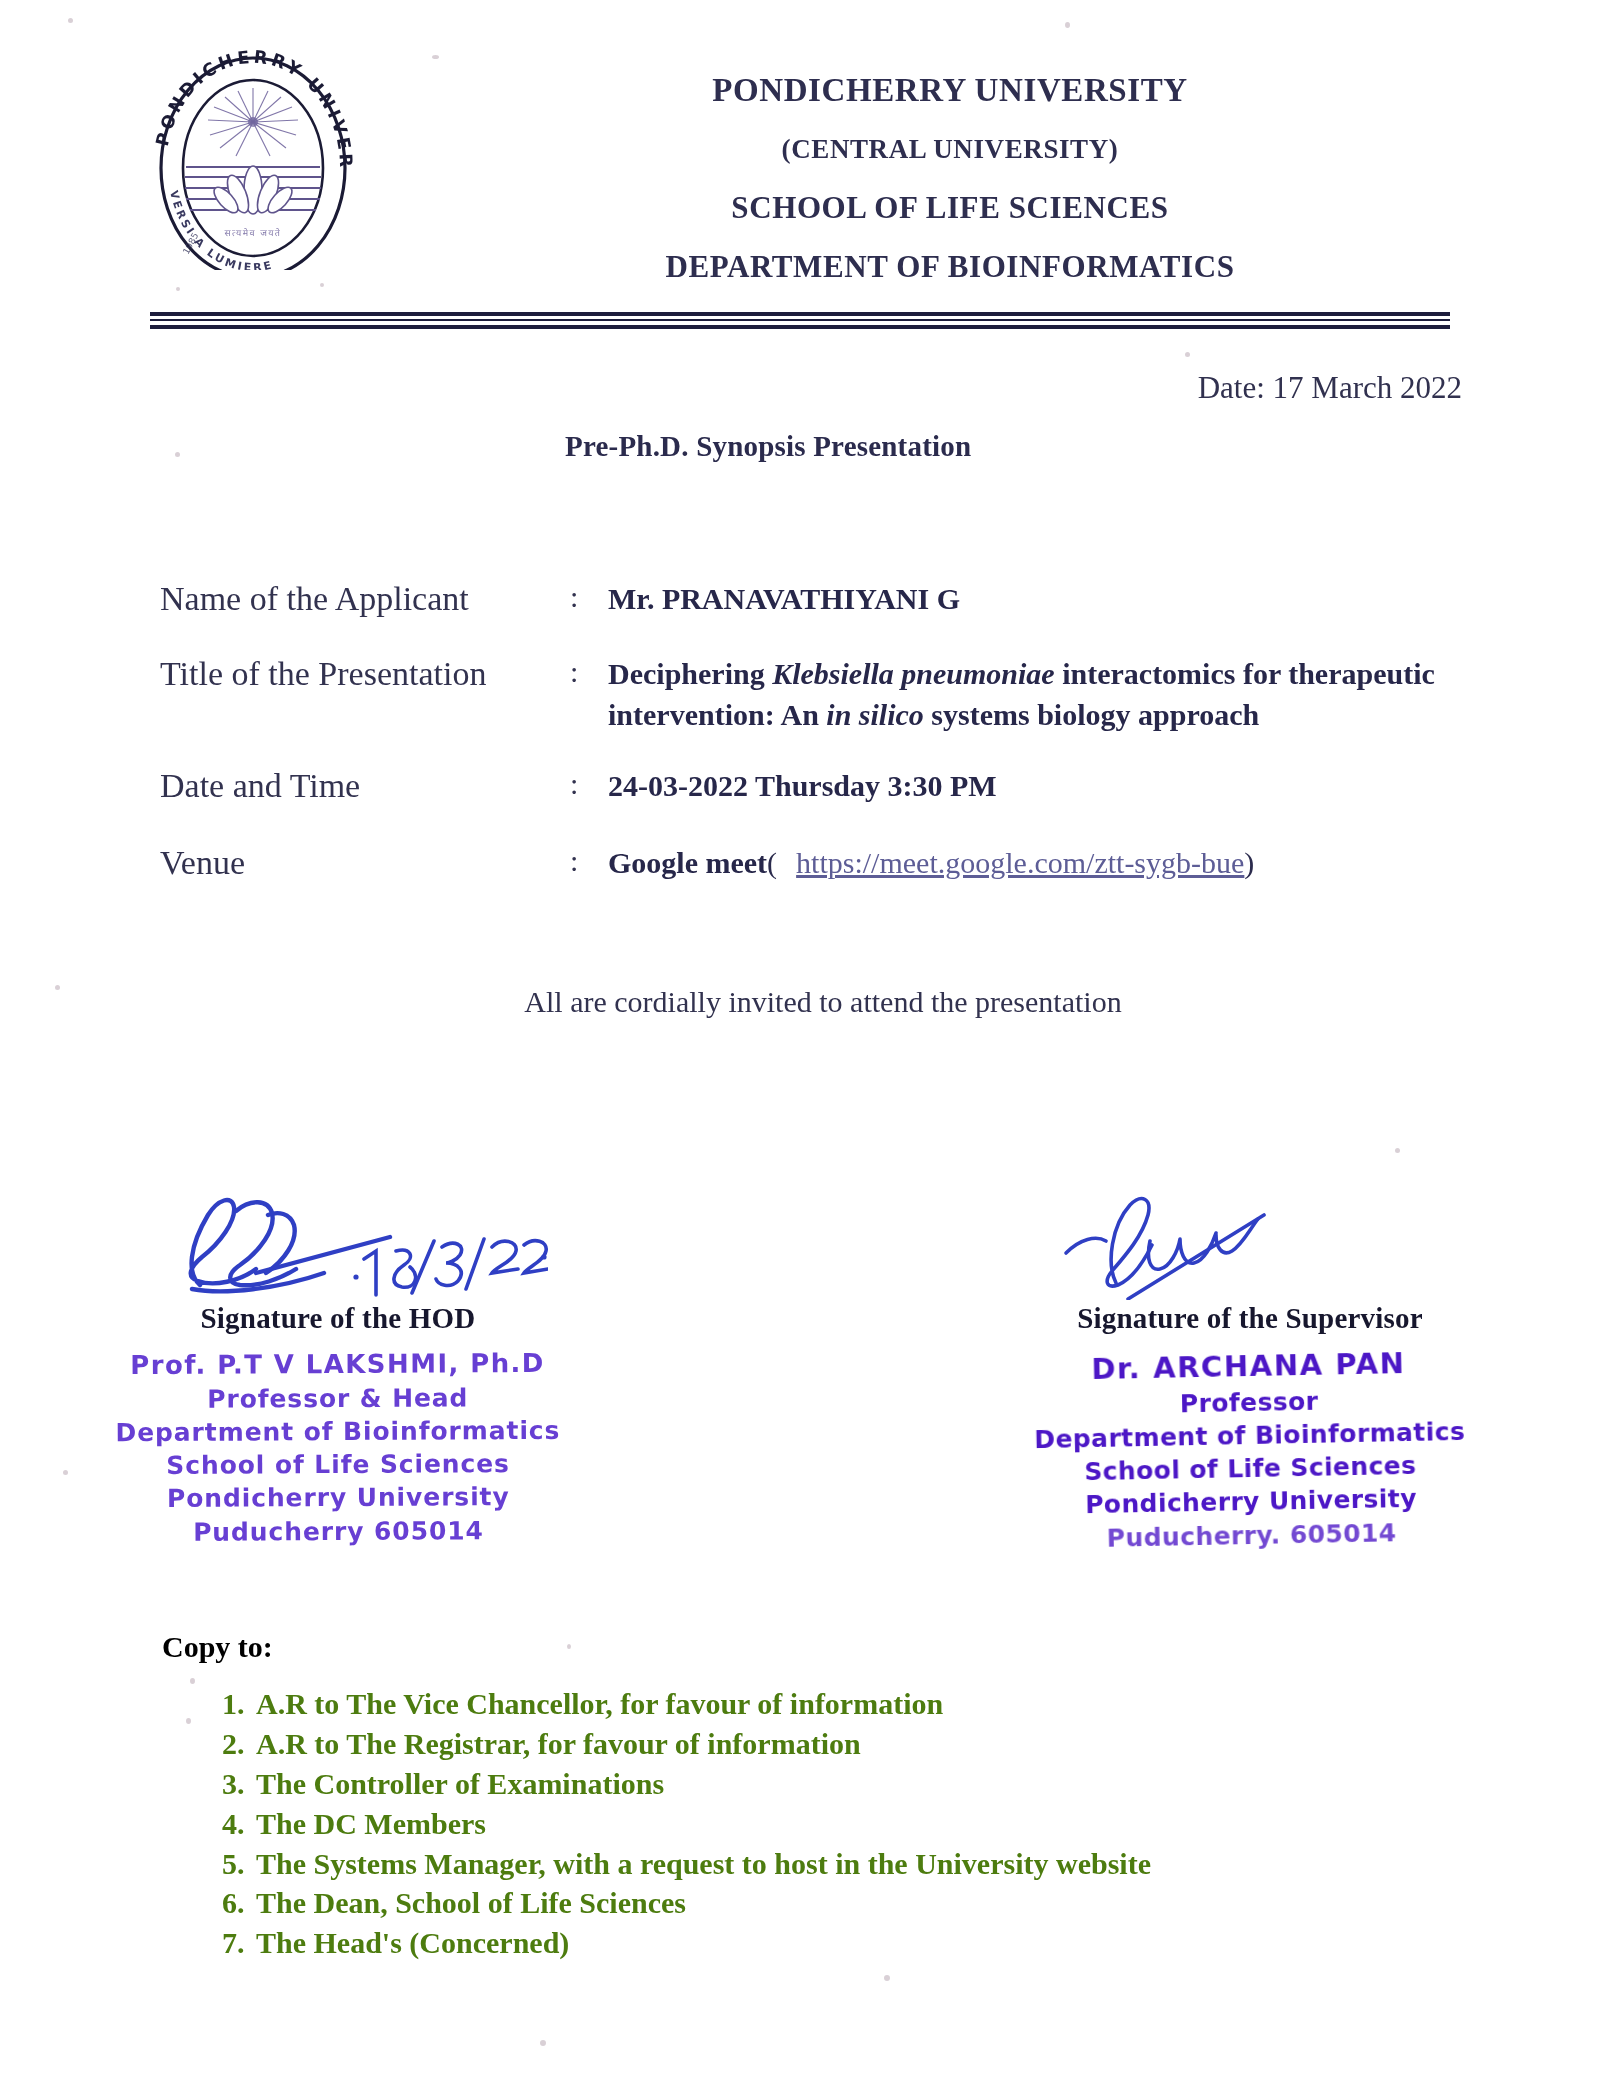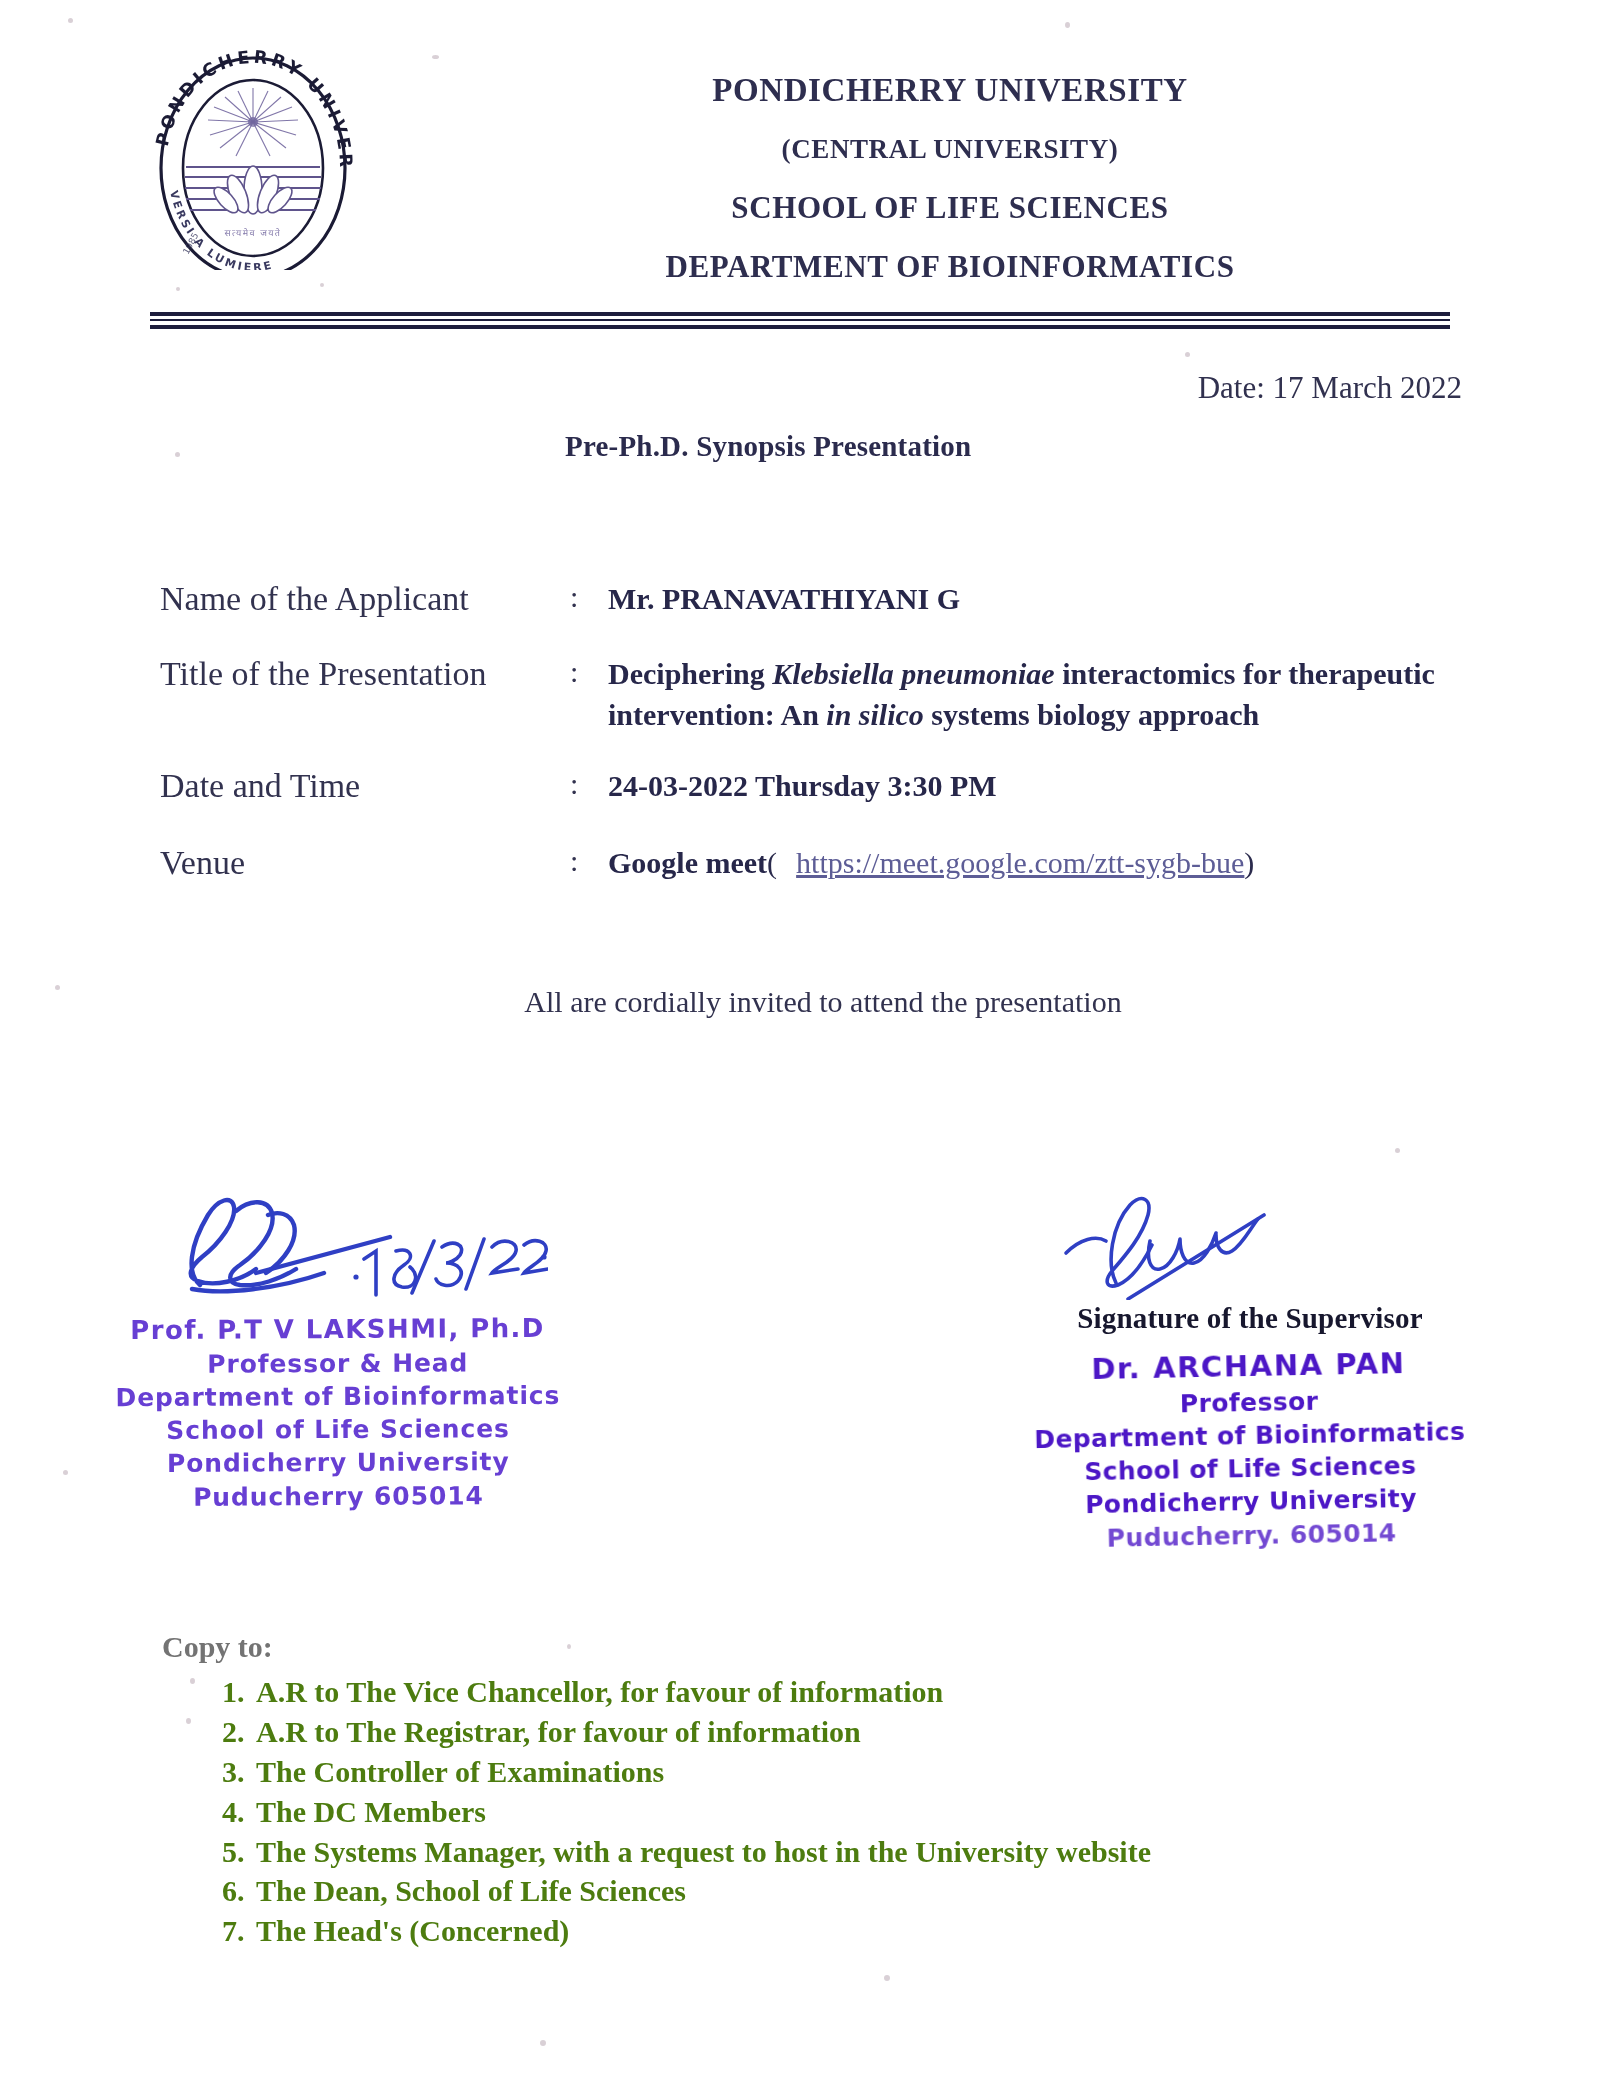--- a/index.html
+++ b/index.html
@@ -215,22 +215,22 @@
   
   .copyto {
     position: absolute;
     left: 162px;
     top: 1630px;
     width: 1300px;
   }
   .copyto-title {
     font-size: 30px;
     font-weight: bold;
-    color: #737373;
-    margin-bottom: 8px;
+    color: #000000;
+    margin-bottom: 20px;
   }
   .copy-list {
     list-style: none;
     margin: 0;
     padding: 0 0 0 60px;
   }
   .copy-list li {
     font-size: 30px;
     color: #4d7c0f;
     line-height: 1.33;
@@ -386,20 +386,21 @@
           <path d="M306 56 L 284 108"></path>
           <path d="M314 62 C 326 54 338 60 332 70 C 328 76 320 78 318 78 C 330 78 338 86 330 96 C 322 104 310 100 308 94"></path>
           <path d="M356 54 L 338 104"></path>
           <path d="M364 62 C 374 52 390 56 388 66 C 386 76 368 82 364 88 L 390 84"></path>
           <path d="M396 60 C 406 52 420 56 418 66 C 416 76 400 82 396 88 L 420 84"></path>
         </g>
         <circle cx="416" cy="72" r="2.6" fill="#2f3fc4"></circle>
         <circle cx="228" cy="92" r="2.6" fill="#2f3fc4"></circle>
       </svg>
     </div>
+    <div class="sig-caption">Signature of the HOD</div>
     <div class="stamp" id="stamp-hod">
       <div class="ln stamp-name">Prof. P.T V  LAKSHMI, Ph.D</div>
       <div class="ln">Professor &amp; Head</div>
       <div class="ln">Department of Bioinformatics</div>
       <div class="ln">School of Life Sciences</div>
       <div class="ln">Pondicherry University</div>
       <div class="ln fade">Puducherry   605014</div>
     </div>
   </div>
 

